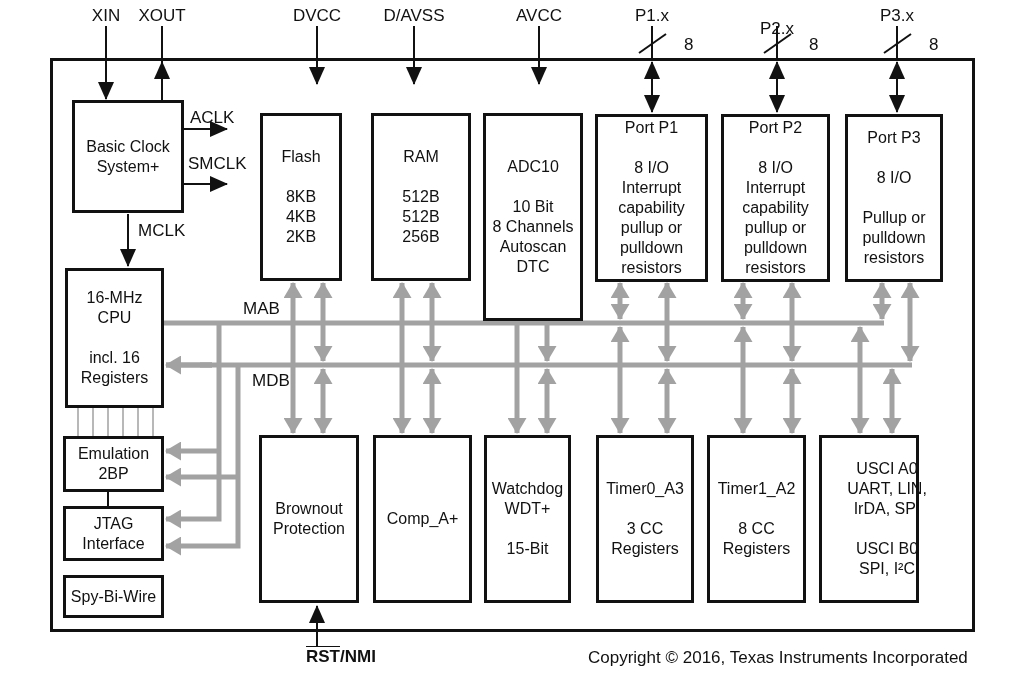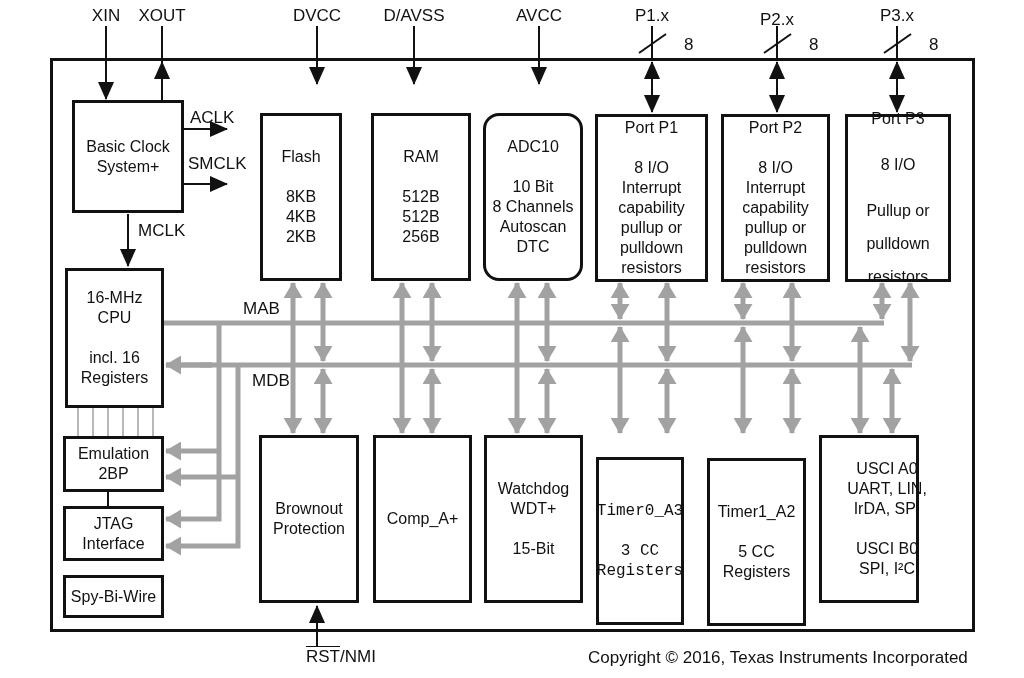--- a/index.html
+++ b/index.html
@@ -151,21 +151,21 @@
   </div>
 
   <div class="blk" style="left:371px;top:113px;width:100px;height:168px;">
     <div class="bl">RAM</div>
     <div class="bl"></div>
     <div class="bl">512B</div>
     <div class="bl">512B</div>
     <div class="bl">256B</div>
   </div>
 
-  <div class="blk" style="left:483px;top:113px;width:100px;height:168px;border-radius:16px;">
+  <div class="blk" style="left:483px;top:113px;width:100px;height:208px;">
     <div class="bl">ADC10</div>
     <div class="bl"></div>
     <div class="bl">10 Bit</div>
     <div class="bl">8 Channels</div>
     <div class="bl">Autoscan</div>
     <div class="bl">DTC</div>
   </div>
 
   <div class="blk" style="left:595px;top:114px;width:113px;height:168px;">
     <div class="bl">Port P1</div>
@@ -182,21 +182,21 @@
     <div class="bl">Port P2</div>
     <div class="bl"></div>
     <div class="bl">8 I/O</div>
     <div class="bl">Interrupt</div>
     <div class="bl">capability</div>
     <div class="bl">pullup or</div>
     <div class="bl">pulldown</div>
     <div class="bl">resistors</div>
   </div>
 
-  <div class="blk" style="left:845px;top:114px;width:106px;height:168px;gap:13px;">
+  <div class="blk" style="left:845px;top:114px;width:98px;height:168px;">
     <div class="bl">Port P3</div>
     <div class="bl"></div>
     <div class="bl">8 I/O</div>
     <div class="bl"></div>
     <div class="bl">Pullup or</div>
     <div class="bl">pulldown</div>
     <div class="bl">resistors</div>
   </div>
 
   <div class="blk" style="left:65px;top:268px;width:99px;height:140px;">
@@ -223,69 +223,69 @@
 
   <div class="blk" style="left:259px;top:435px;width:100px;height:168px;">
     <div class="bl">Brownout</div>
     <div class="bl">Protection</div>
   </div>
 
   <div class="blk" style="left:373px;top:435px;width:99px;height:168px;">
     <div class="bl">Comp_A+</div>
   </div>
 
-  <div class="blk" style="left:484px;top:435px;width:99px;height:168px;">
+  <div class="blk" style="left:484px;top:435px;width:87px;height:168px;">
     <div class="bl">Watchdog</div>
     <div class="bl">WDT+</div>
     <div class="bl"></div>
     <div class="bl">15-Bit</div>
   </div>
 
-  <div class="blk" style="left:596px;top:457px;width:88px;height:168px;font-family:Liberation Mono, monospace;">
+  <div class="blk" style="left:596px;top:435px;width:98px;height:168px;">
     <div class="bl">Timer0_A3</div>
     <div class="bl"></div>
     <div class="bl">3 CC</div>
     <div class="bl">Registers</div>
   </div>
 
-  <div class="blk" style="left:707px;top:458px;width:99px;height:168px;">
+  <div class="blk" style="left:707px;top:435px;width:99px;height:168px;">
     <div class="bl">Timer1_A2</div>
     <div class="bl"></div>
-    <div class="bl">5 CC</div>
+    <div class="bl">8 CC</div>
     <div class="bl">Registers</div>
   </div>
 
   <div class="blk" style="left:819px;top:435px;width:100px;height:168px;padding-left:36px;">
     <div class="bl">USCI A0</div>
     <div class="bl">UART, LIN,</div>
     <div class="bl">IrDA, SPI</div>
     <div class="bl"></div>
     <div class="bl">USCI B0</div>
     <div class="bl">SPI, I²C</div>
   </div>
 
   <div class="lbl ctr" style="left:106px;top:6px;">XIN</div>
   <div class="lbl ctr" style="left:162px;top:6px;">XOUT</div>
   <div class="lbl ctr" style="left:317px;top:6px;">DVCC</div>
   <div class="lbl ctr" style="left:414px;top:6px;">D/AVSS</div>
   <div class="lbl ctr" style="left:539px;top:6px;">AVCC</div>
   <div class="lbl ctr" style="left:652px;top:6px;">P1.x</div>
-  <div class="lbl ctr" style="left:777px;top:10px;">P2.x</div>
+  <div class="lbl ctr" style="left:777px;top:19px;">P2.x</div>
   <div class="lbl ctr" style="left:897px;top:6px;">P3.x</div>
 
   <div class="lbl" style="left:684px;top:35px;">8</div>
   <div class="lbl" style="left:809px;top:35px;">8</div>
   <div class="lbl" style="left:929px;top:35px;">8</div>
 
   <div class="lbl" style="left:190px;top:108px;">ACLK</div>
   <div class="lbl" style="left:188px;top:154px;">SMCLK</div>
   <div class="lbl" style="left:138px;top:221px;">MCLK</div>
 
   <div class="lbl" style="left:243px;top:299px;">MAB</div>
   <div class="lbl" style="left:252px;top:371px;">MDB</div>
 
-  <div class="lbl" style="left:306px;top:647px;">
+  <div class="lbl" style="left:306px;top:647px;font-weight:bold;">
     <span class="ovl">RST</span><span>/NMI</span>
   </div>
 
   <div class="lbl" style="left:588px;top:648px;">Copyright © 2016, Texas Instruments Incorporated</div>
 
 </div>
 
 </body></html>

